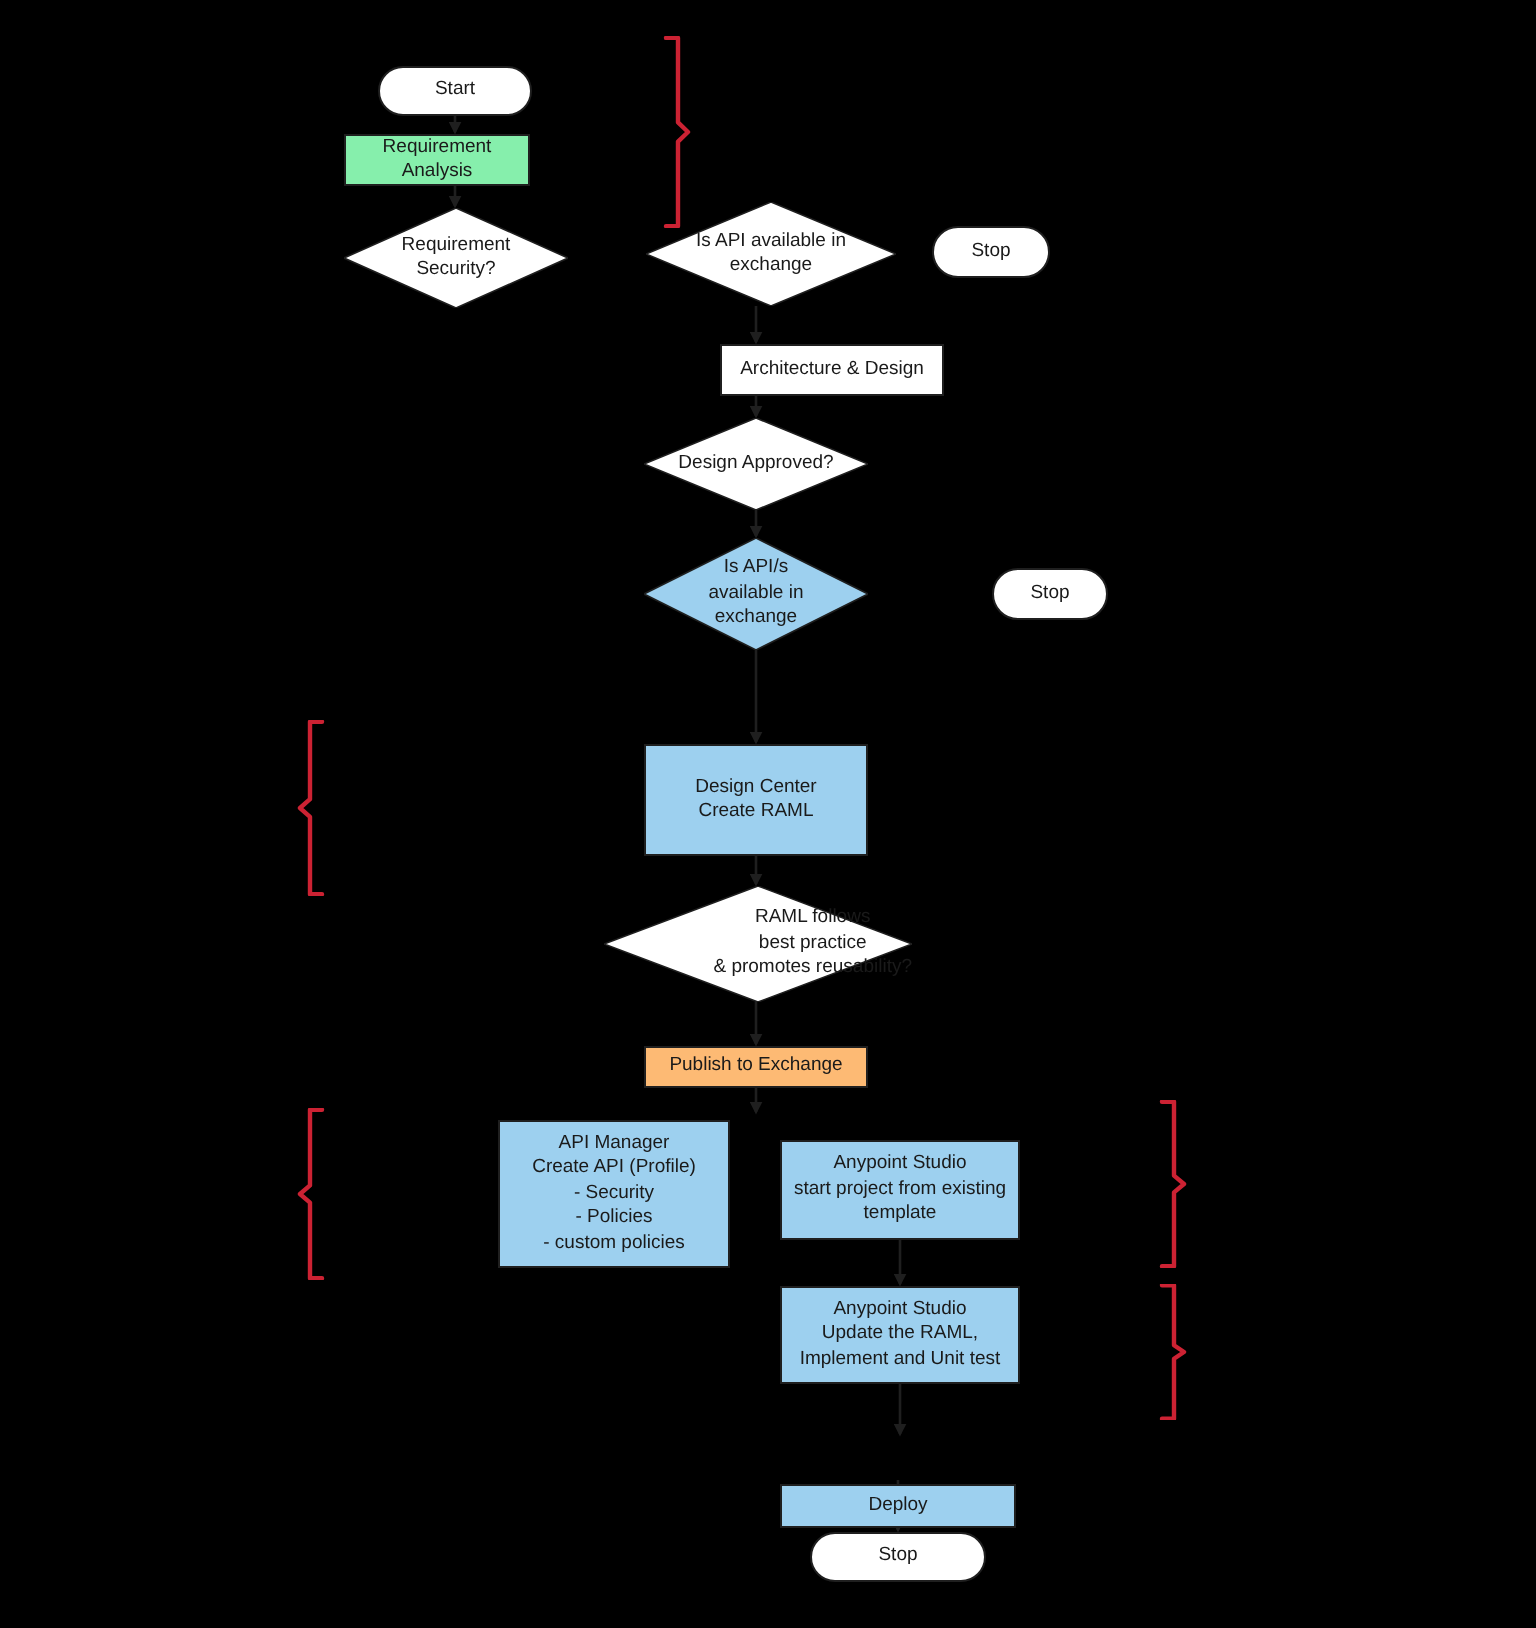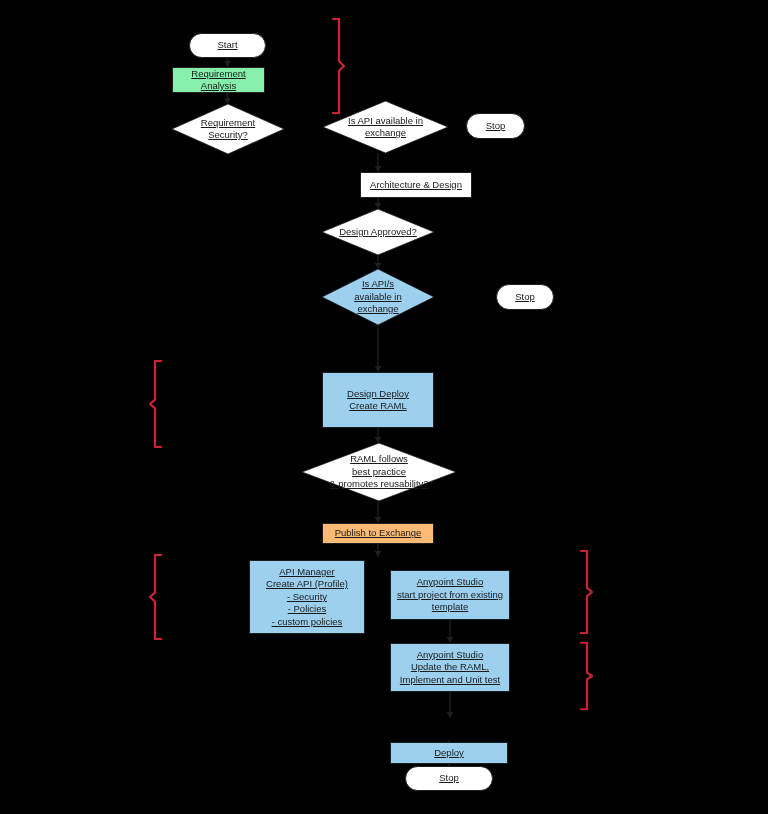--- a/index.html
+++ b/index.html
@@ -26,21 +26,20 @@
     display: flex;
     align-items: center;
     justify-content: center;
     text-align: center;
     color: #1a1a1a;
     font-size: 9.5px;
     line-height: 12.5px;
     font-family: "Liberation Sans", sans-serif;
     white-space: pre-line;
     z-index: 3;
-    text-decoration: underline;
   }
   
   .rect {
     border: 1px solid #1f1f1f;
   }
 
   
   .pill {
     background: #ffffff;
     border: 1px solid #1f1f1f;
@@ -121,23 +120,23 @@
       <div class="node rect" style="left: 322px; top: 172px; width: 112px; height: 26px; background: rgb(255, 255, 255); border-color: rgb(31, 31, 31); margin-left: 38px;"><span>Architecture &amp; Design</span></div>
       <div class="node diamond" style="left: 322px; top: 209px; width: 112px; height: 46px;"><svg class="dshape" viewBox="0 0 100 100" preserveAspectRatio="none">
           <polygon points="50,0 100,50 50,100 0,50" fill="#ffffff" stroke="#1f1f1f" stroke-width="0.8" vector-effect="non-scaling-stroke"></polygon>
         </svg><span class="dlabel">Design Approved?</span></div>
       <div class="node diamond" style="left: 322px; top: 269px; width: 112px; height: 56px;"><svg class="dshape" viewBox="0 0 100 100" preserveAspectRatio="none">
           <polygon points="50,0 100,50 50,100 0,50" fill="#9dd0ef" stroke="#1f1f1f" stroke-width="0.8" vector-effect="non-scaling-stroke"></polygon>
         </svg><span class="dlabel">Is API/s
 available in
 exchange</span></div>
       <div class="node pill" style="left: 496px; top: 284px; width: 58px; height: 26px;"><span>Stop</span></div>
-      <div class="node rect" style="left: 322px; top: 372px; width: 112px; height: 56px; background: rgb(157, 208, 239); border-color: rgb(31, 31, 31);"><span>Design Deploy
+      <div class="node rect" style="left: 322px; top: 372px; width: 112px; height: 56px; background: rgb(157, 208, 239); border-color: rgb(31, 31, 31);"><span>Design Center
 Create RAML</span></div>
-      <div class="node diamond" style="left: 302px; top: 443px; width: 154px; height: 58px;"><svg class="dshape" viewBox="0 0 100 100" preserveAspectRatio="none">
+      <div class="node diamond" style="left: 302px; top: 443px; width: 154px; height: 58px; justify-content: flex-end;"><svg class="dshape" viewBox="0 0 100 100" preserveAspectRatio="none">
           <polygon points="50,0 100,50 50,100 0,50" fill="#ffffff" stroke="#1f1f1f" stroke-width="0.8" vector-effect="non-scaling-stroke"></polygon>
         </svg><span class="dlabel">RAML follows
 best practice
 &amp; promotes reusability?</span></div>
       <div class="node rect" style="left: 322px; top: 523px; width: 112px; height: 21px; background: #fdba74; border-color: rgb(31, 31, 31);"><span>Publish to Exchange</span></div>
       <div class="node rect" style="left: 249px; top: 560px; width: 116px; height: 74px; background: rgb(157, 208, 239); border-color: rgb(31, 31, 31);"><span>API Manager
 Create API (Profile)
 - Security
 - Policies
 - custom policies</span></div>

